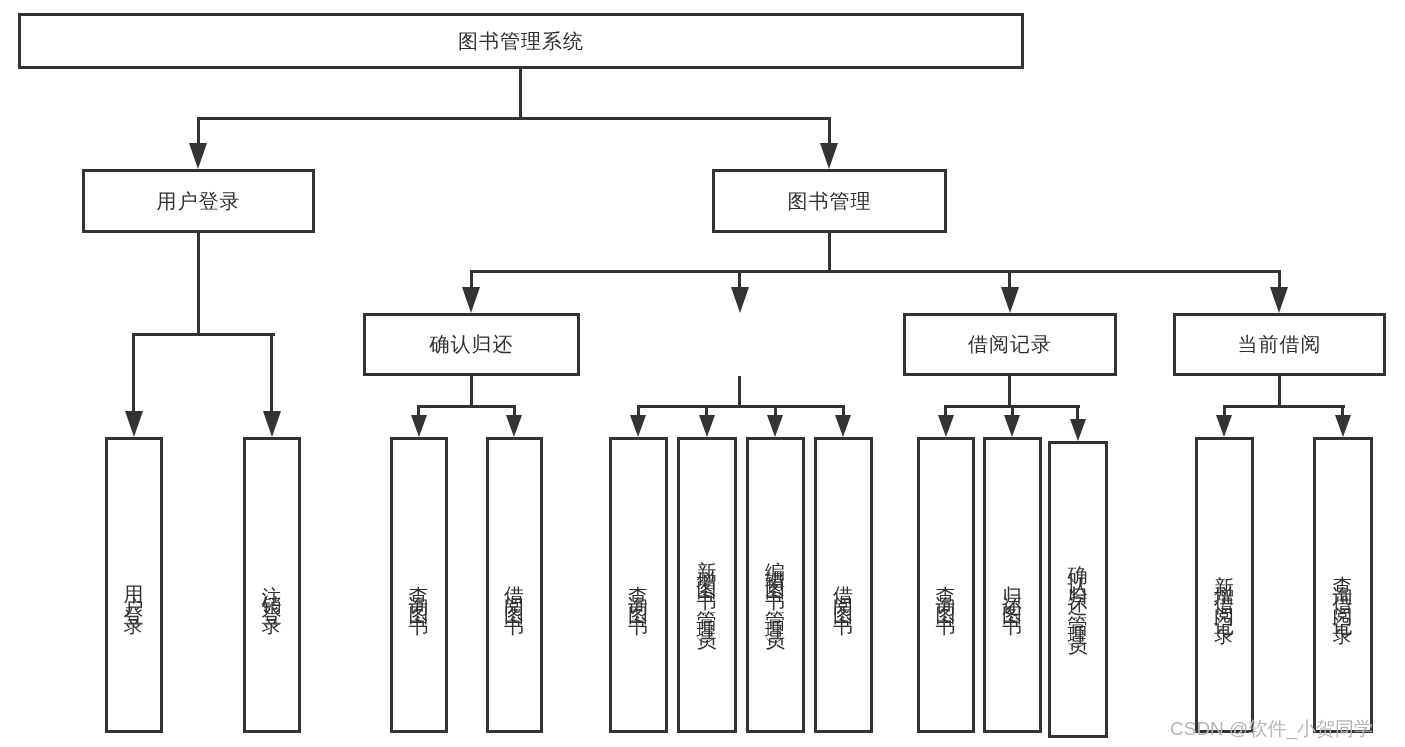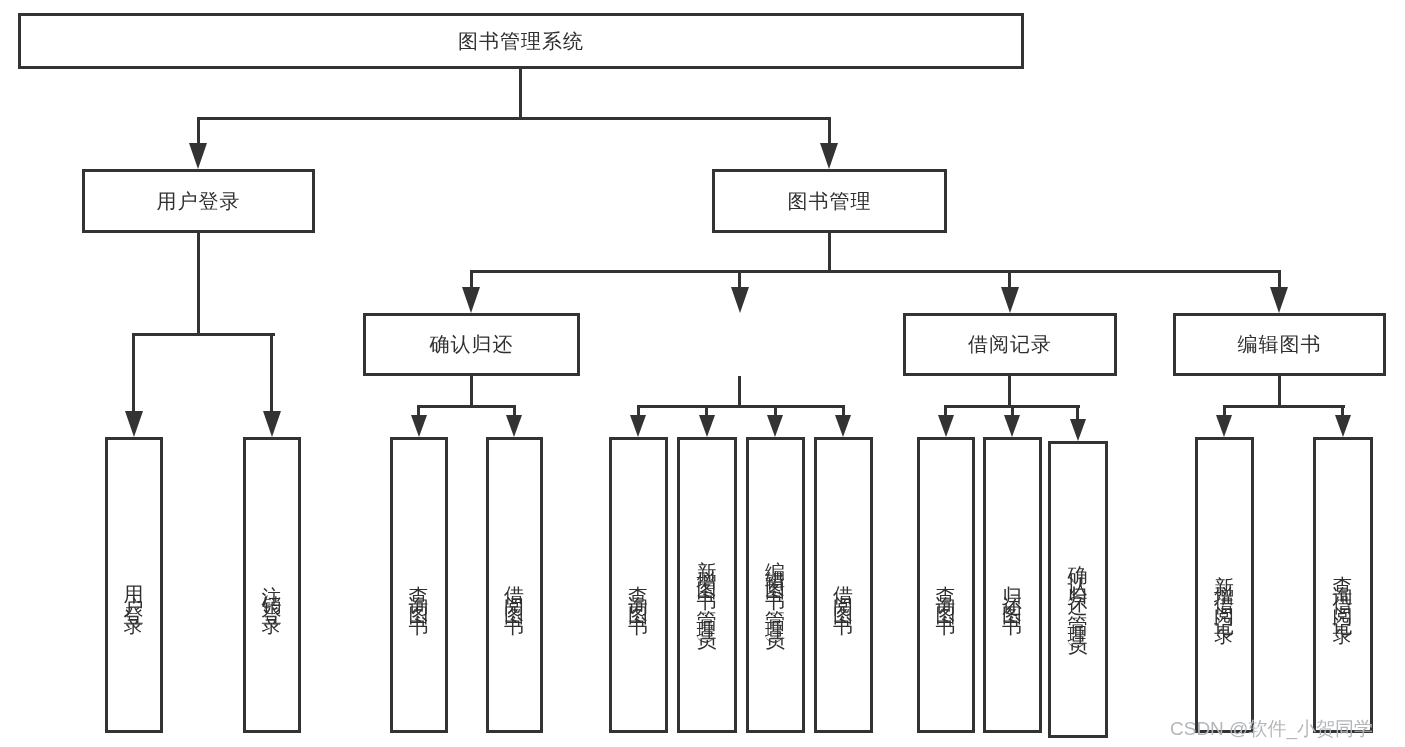--- a/index.html
+++ b/index.html
@@ -158,21 +158,21 @@
     <span>图书管理</span>
   </div>
 
   <div class="node" style="left:363px; top:313px; width:217px; height:63px;">
     <span>确认归还</span>
   </div>
   <div class="node" style="left:903px; top:313px; width:214px; height:63px;">
     <span>借阅记录</span>
   </div>
   <div class="node" style="left:1173px; top:313px; width:213px; height:63px;">
-    <span>编辑图书</span>
+    <span>当前借阅</span>
   </div>
 
   <div class="vnode" style="left:105px; top:437px; width:58px; height:296px;">
     <span class="vtxt">用户登录</span>
   </div>
   <div class="vnode" style="left:243px; top:437px; width:58px; height:296px;">
     <span class="vtxt">注销登录</span>
   </div>
 
   <div class="vnode" style="left:390px; top:437px; width:58px; height:296px;">

